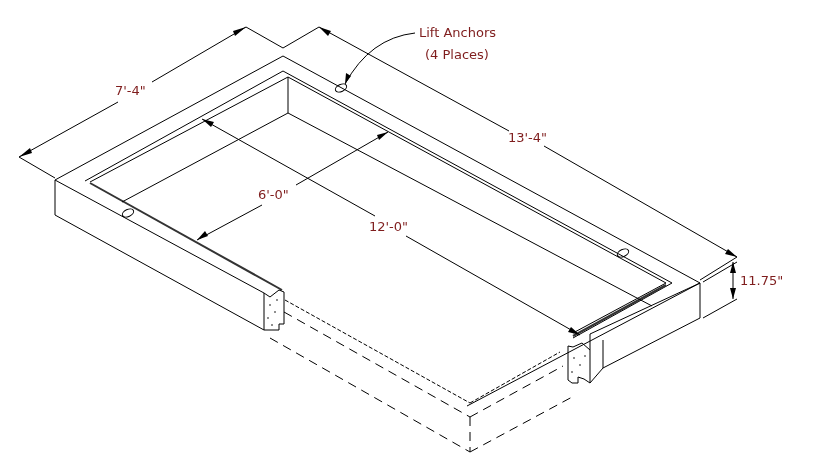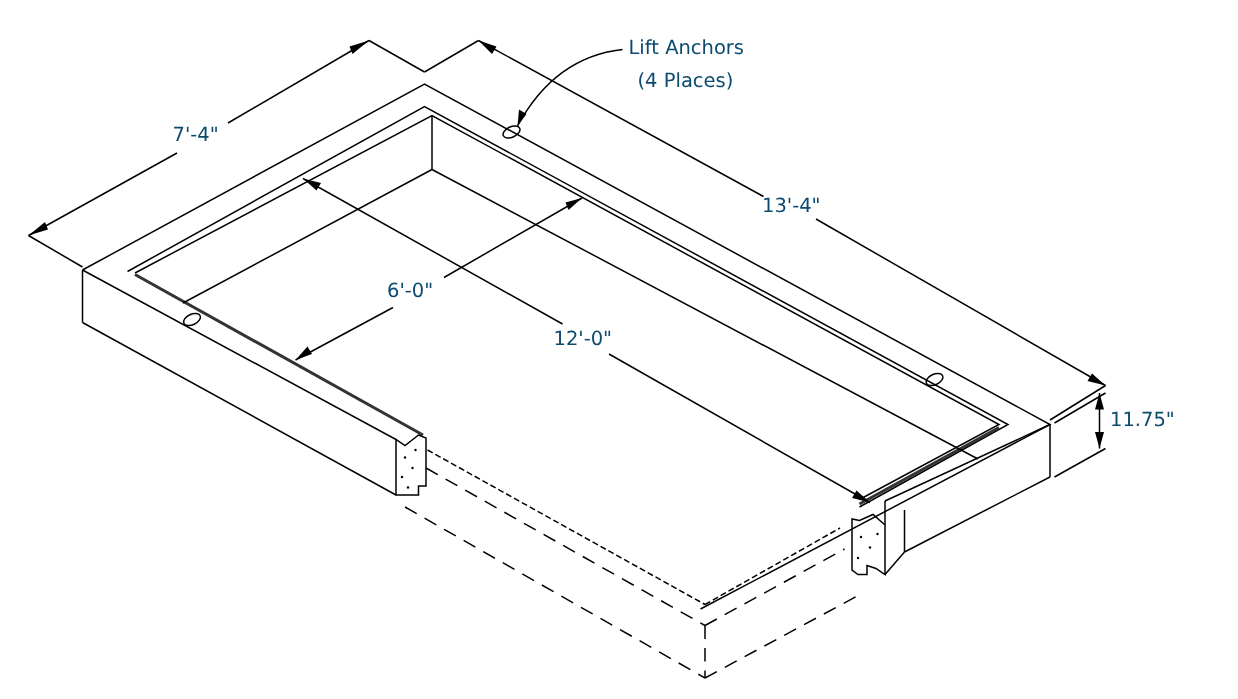--- a/index.html
+++ b/index.html
@@ -2,21 +2,21 @@
 <html><head>
   <meta charset="utf-8">
   <style>
     html, body { margin: 0; padding: 0; background: #ffffff; }
     body { width: 825px; height: 466px; overflow: hidden; position: relative; }
     #drawing { position: absolute; left: 0; top: 0; width: 825px; height: 466px; }
     .ln { stroke: #000; stroke-width: 1; fill: none; }
     .dash { stroke: #000; stroke-width: 1; fill: none; stroke-dasharray: 9 6; }
     .dashfine { stroke: #000; stroke-width: 1; fill: none; stroke-dasharray: 4 2; }
     .thick { stroke: #333; stroke-width: 2; fill: none; }
-    .txt { position: absolute; font-family: "DejaVu Sans", sans-serif; font-size: 13px; color: #0c4a6e; white-space: pre; line-height: 14px; text-align: right; }
+    .txt { position: absolute; font-family: "DejaVu Sans", sans-serif; font-size: 13px; color: #7f1d1d; white-space: pre; line-height: 14px; text-align: right; }
   </style>
 </head>
 <body>
 
 <div id="drawing-wrap">
 <svg id="drawing" viewBox="0 0 825 466">
 
   <g>
     <polyline class="ln" points="55,180 283,56 700,283 467,406"></polyline>
     <line class="ln" x1="55" y1="180" x2="264" y2="293"></line>

